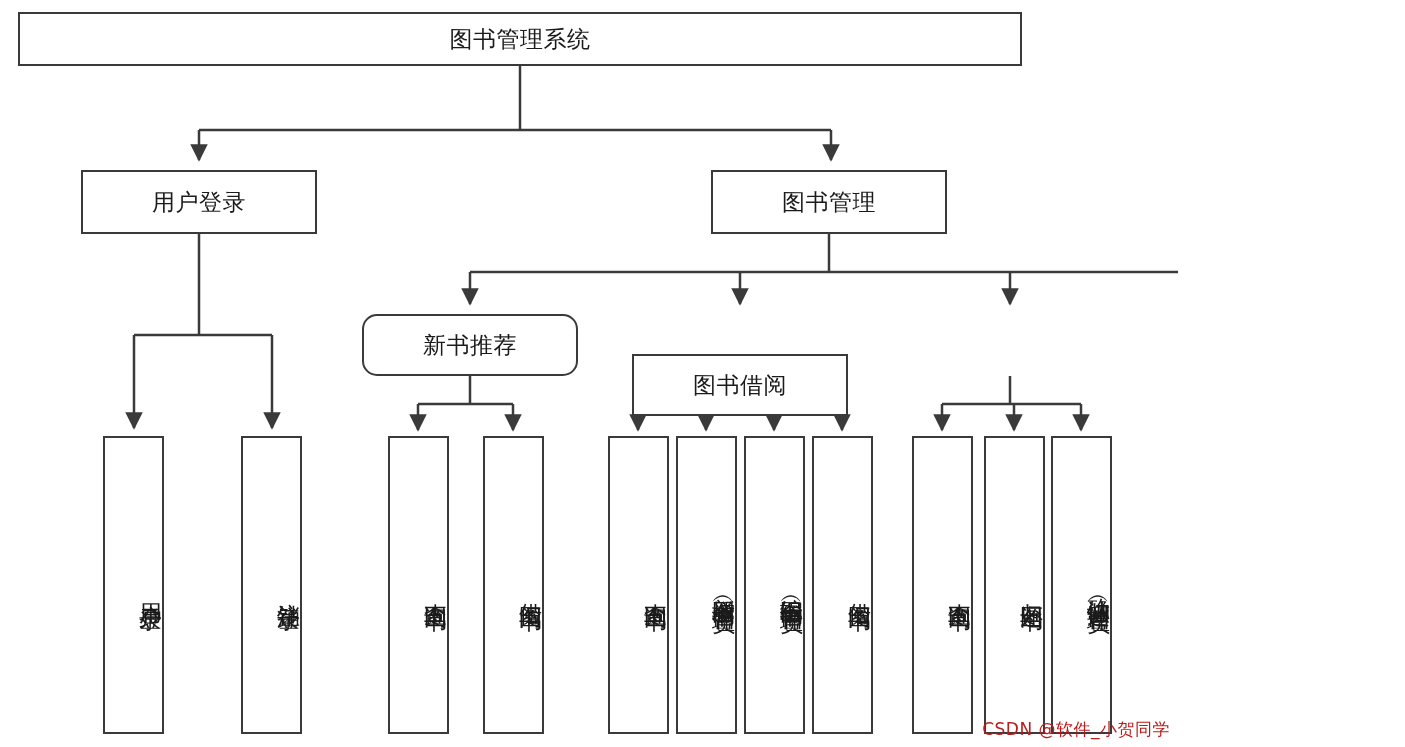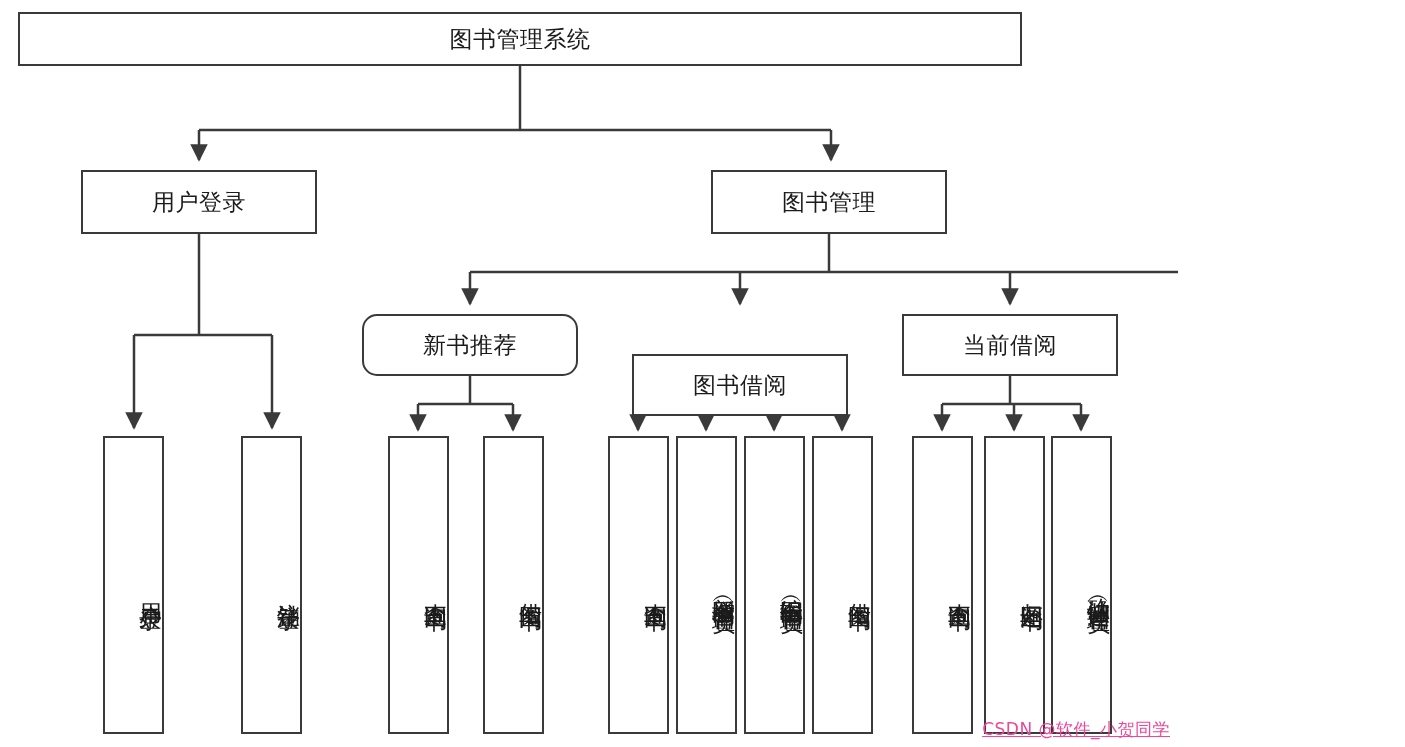--- a/index.html
+++ b/index.html
@@ -129,23 +129,20 @@
   <div class="node h" id="node-l2-1" style="left: 711px; top: 170px; width: 236px; height: 64px;">
     <span class="label">图书管理</span>
   </div>
 
   <div class="node h" id="node-l3-0" style="left: 362px; top: 314px; width: 216px; height: 62px; border-radius: 15px;">
     <span class="label">新书推荐</span>
   </div>
   <div class="node h" id="node-l3-1" style="left: 632px; top: 314px; width: 216px; height: 62px; margin-top: 40px;">
     <span class="label">图书借阅</span>
   </div>
-  <div class="node h" id="node-l3-2" style="left: 902px; top: 314px; width: 216px; height: 62px;">
-    <span class="label">当前借阅</span>
-  </div>
 
   <div class="node v" id="node-leaf-0" style="left: 103px; top: 436px; width: 61px; height: 298px;">
     <span class="label">用户登录</span>
   </div>
   <div class="node v" id="node-leaf-1" style="left: 241px; top: 436px; width: 61px; height: 298px;">
     <span class="label">注销登录</span>
   </div>
   <div class="node v" id="node-leaf-2" style="left: 388px; top: 436px; width: 61px; height: 298px;">
     <span class="label">查询图书</span>
   </div>
@@ -173,14 +170,14 @@
   <div class="node v" id="node-leaf-10" style="left: 1051px; top: 436px; width: 61px; height: 298px;">
     <span class="label">确认归还（管理员）</span>
   </div>
   <div class="node v" id="node-leaf-11" style="left: 1190px; top: 436px; width: 61px; height: 298px;">
     <span class="label">新增借阅记录</span>
   </div>
   <div class="node v" id="node-leaf-12" style="left: 1310px; top: 436px; width: 61px; height: 298px;">
     <span class="label">查询借阅记录</span>
   </div>
 
-  <div id="watermark" style="color: #ec4899; text-decoration: underline;">CSDN @软件_小贺同学</div>
+  <div id="watermark" style="color: #b91c1c;">CSDN @软件_小贺同学</div>
 </div>
 
 </body></html>

